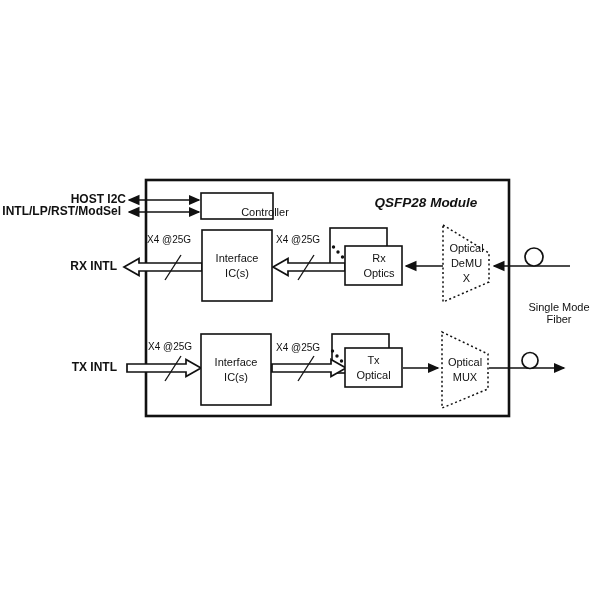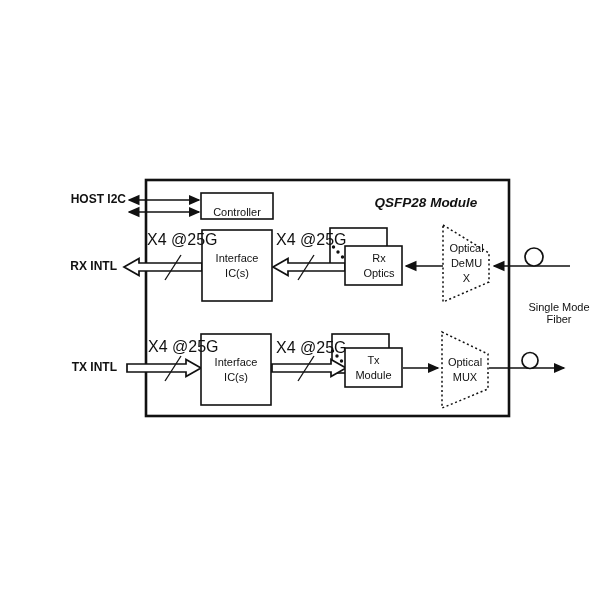--- a/index.html
+++ b/index.html
@@ -3,21 +3,21 @@
 <meta charset="utf-8">
 <style>
   html,body{margin:0;padding:0;background:#ffffff;}
   #stage{
     position:relative;width:600px;height:600px;background:#ffffff;
     font-family:"Liberation Sans", sans-serif;color:#111;overflow:hidden;
   }
   #gfx{position:absolute;left:0;top:0;width:600px;height:600px;z-index:1;}
   .txt{position:absolute;z-index:3;white-space:pre-line;}
   .sig{font-weight:bold;font-size:12px;line-height:15px;text-align:right;}
-  .lane{font-size:16px;line-height:14px;}
+  .lane{font-size:10px;line-height:14px;}
   .boxtxt{display:flex;align-items:center;justify-content:center;
           text-align:center;font-size:11px;line-height:15px;}
   .title{font-weight:bold;font-size:13.5px;text-align:center;line-height:16px;}
   .fiber{font-size:11px;line-height:12px;text-align:center;}
 </style>
 </head>
 <body>
 
 <div id="stage">
 
@@ -71,37 +71,38 @@
     <rect x="201" y="193" width="72" height="26" fill="#fff" stroke="#111" stroke-width="1.6"></rect>
     <rect x="202" y="230" width="70" height="71" fill="#fff" stroke="#111" stroke-width="1.6"></rect>
     <rect x="201" y="334" width="70" height="71" fill="#fff" stroke="#111" stroke-width="1.6"></rect>
     <rect x="345" y="246" width="57" height="39" fill="#fff" stroke="#111" stroke-width="1.6"></rect>
     <rect x="345" y="348" width="57" height="39" fill="#fff" stroke="#111" stroke-width="1.6"></rect>
   </svg>
 
   <div class="txt title" style="left:346px;top:195px;width:160px;font-style:italic;">QSFP28 Module</div>
 
   <div class="txt sig" style="right:474px;top:192px;">HOST I2C</div>
+  <div class="txt sig" style="right:479px;top:204px;">INTL/LP/RST/ModSel</div>
   <div class="txt sig" style="right:483px;top:259px;">RX INTL</div>
   <div class="txt sig" style="right:483px;top:360px;">TX INTL</div>
 
   <div class="txt lane" style="left:147px;top:233px;">X4 @25G</div>
   <div class="txt lane" style="left:276px;top:233px;">X4 @25G</div>
   <div class="txt lane" style="left:148px;top:340px;">X4 @25G</div>
   <div class="txt lane" style="left:276px;top:341px;">X4 @25G</div>
 
-  <div class="txt boxtxt" style="left:201px;top:193px;width:72px;height:38px;">Controller</div>
+  <div class="txt boxtxt" style="left:201px;top:193px;width:72px;height:38px;padding-left:28px;">Controller</div>
   <div class="txt boxtxt" style="left:202px;top:230px;width:70px;height:71px;">Interface
 IC(s)</div>
   <div class="txt boxtxt" style="left:201px;top:334px;width:70px;height:71px;">Interface
 IC(s)</div>
   <div class="txt boxtxt" style="left:345px;top:246px;width:68px;height:39px;">Rx
 Optics</div>
   <div class="txt boxtxt" style="left:345px;top:348px;width:57px;height:39px;">Tx
-Module</div>
+Optical</div>
   <div class="txt boxtxt" style="left:441px;top:225px;width:51px;height:77px;">Optical
 DeMU
 X</div>
   <div class="txt boxtxt" style="left:439px;top:332px;width:52px;height:76px;">Optical
 MUX</div>
 
   <div class="txt fiber" style="left:509px;top:301px;width:100px;">Single Mode
 Fiber</div>
 
 </div>

